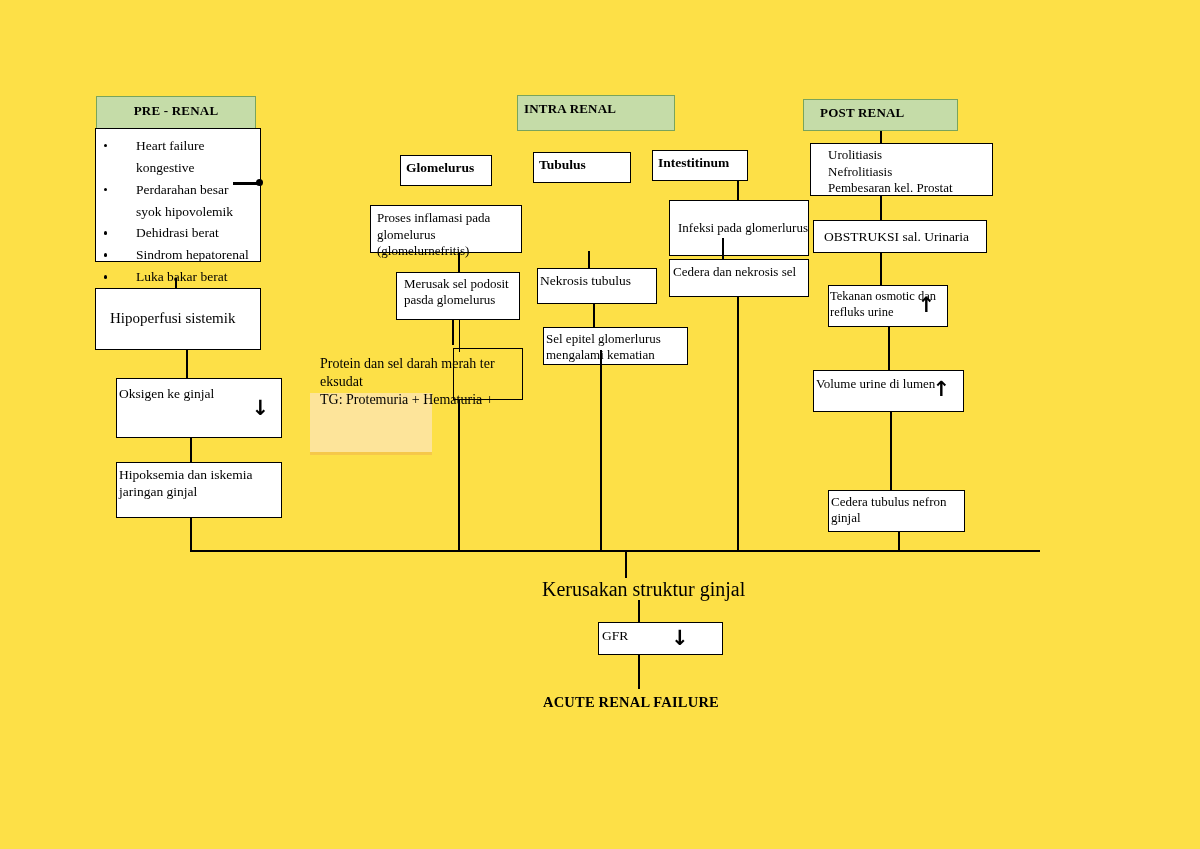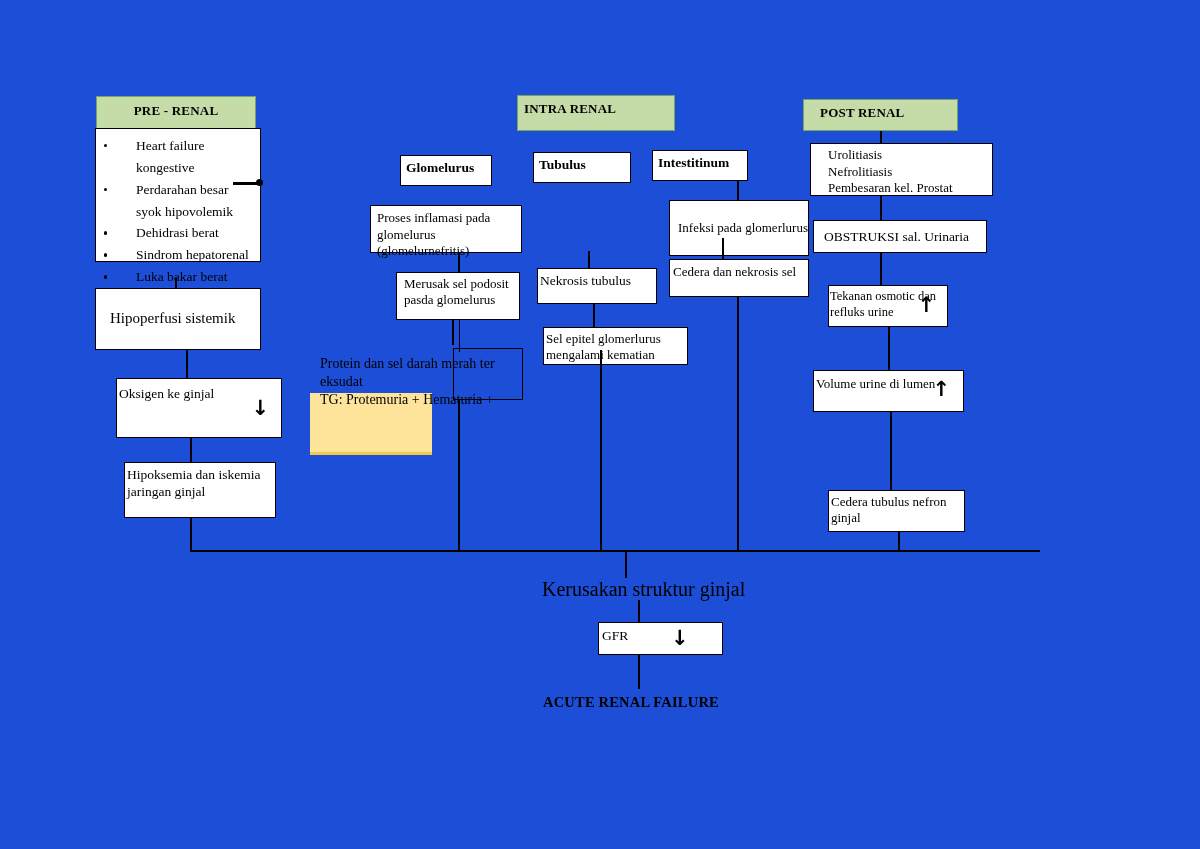--- a/index.html
+++ b/index.html
@@ -8,21 +8,21 @@
     background: #ffffff;
   }
   body {
     font-family: "Liberation Serif", "DejaVu Serif", serif;
     color: #000000;
   }
   #canvas {
     position: relative;
     width: 1200px;
     height: 849px;
-    background: #1d4ed8;
+    background: #fde047;
     overflow: hidden;
   }
 
   
   .abs { position: absolute; box-sizing: border-box; }
 
   .hdr {
     background: #c5dca8;
     border: 1px solid #79a45c;
     font-weight: bold;
@@ -127,21 +127,21 @@
 
   <div class="abs box" style="left:116px; top:378px; width:166px; height:60px;">
     <div class="box-pad0" style="padding:6px 0 0 2px; font-size:13.5px;">
       <span>Oksigen ke ginjal</span>
     </div>
     <span class="arrow" style="right:12px; top:19px;">↓</span>
   </div>
 
   <div class="vline" style="left:190px; top:438px; height:24px;"></div>
 
-  <div class="abs box" style="left:116px; top:462px; width:152px; height:56px;margin-left:8px;">
+  <div class="abs box" style="left:116px; top:462px; width:166px; height:56px;">
     <div class="box-pad0" style="padding:3px 0 0 2px; font-size:13.5px; line-height:1.28;">
       <span>Hipoksemia  dan iskemia jaringan ginjal</span>
     </div>
   </div>
 
   <div class="vline" style="left:190px; top:518px; height:33px;"></div>
 
   <div class="abs hdr hdr-left" style="left:517px; top:95px; width:158px; height:36px;">
     <span>INTRA RENAL</span>
   </div>

